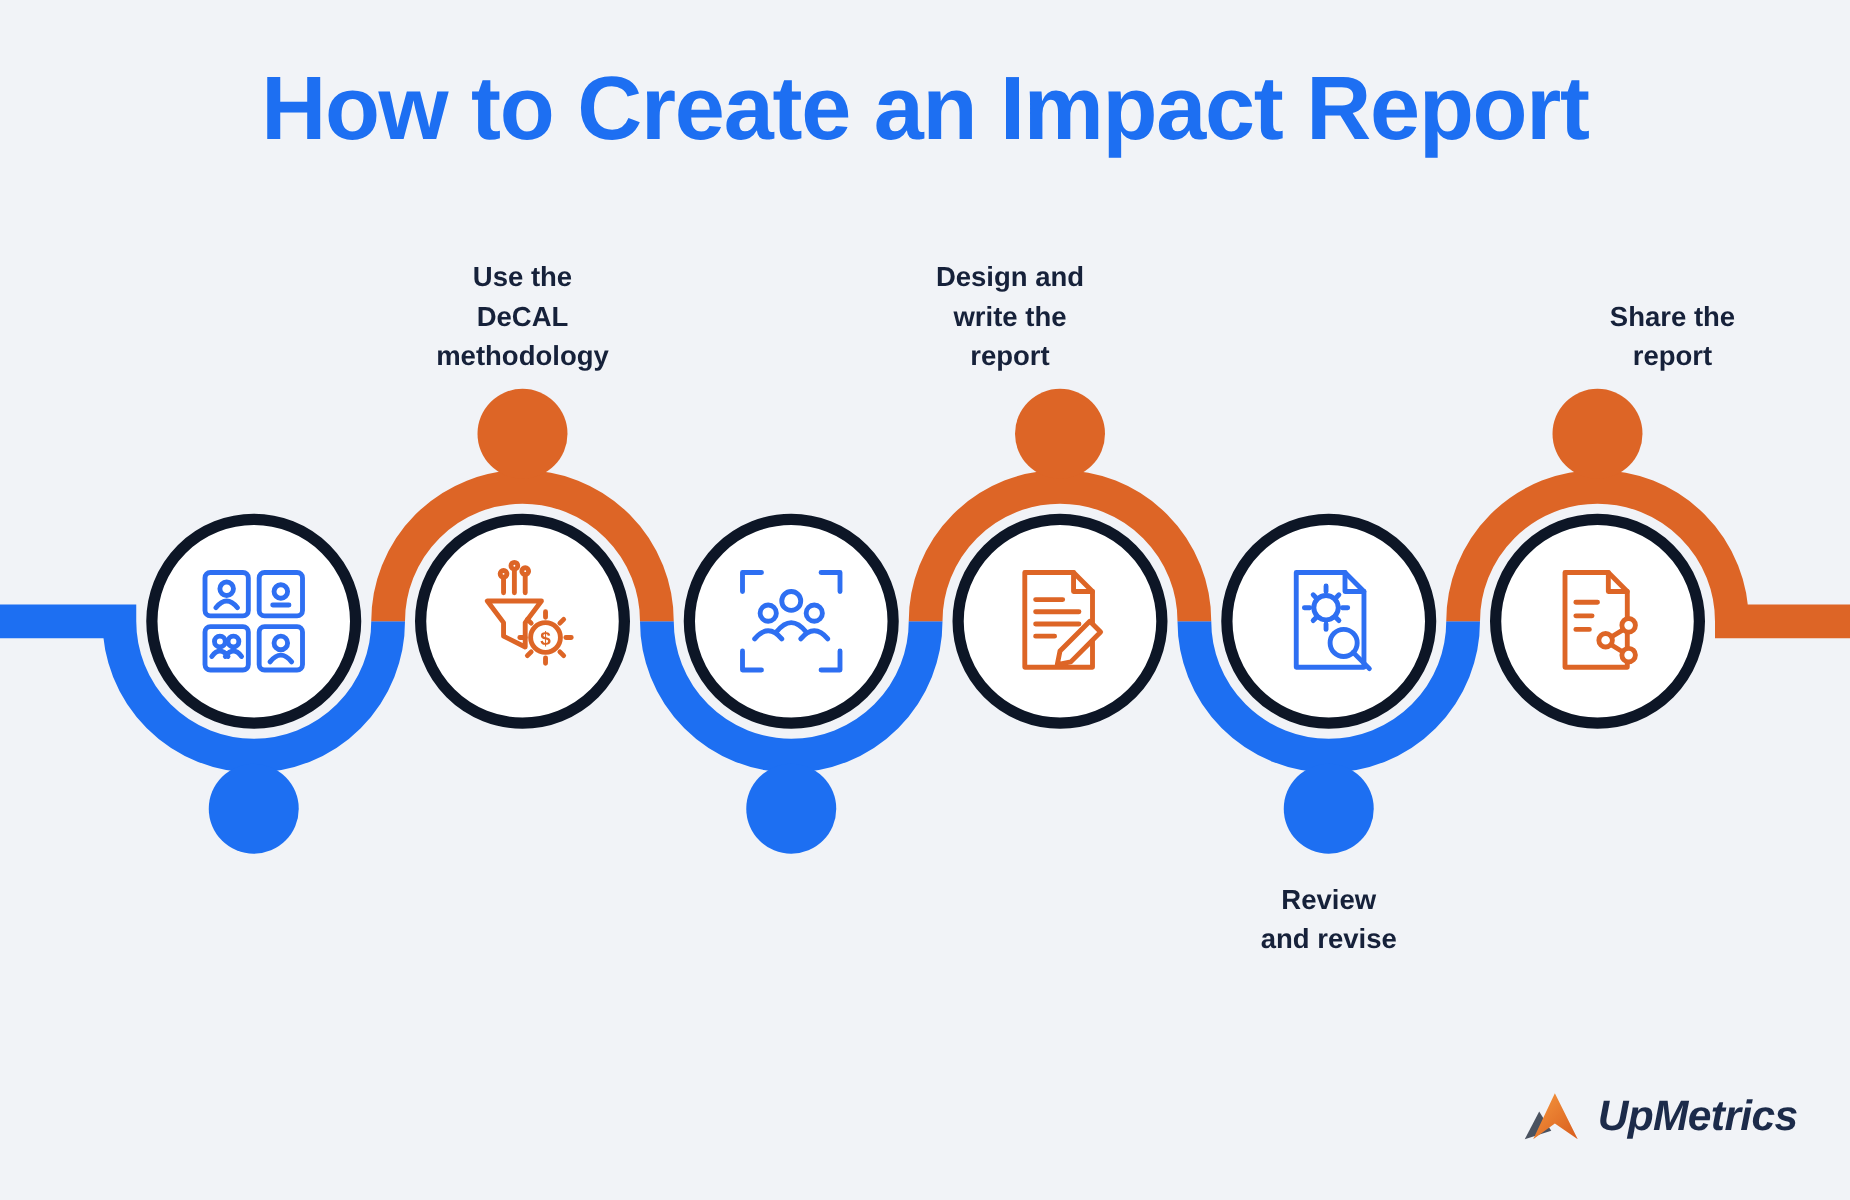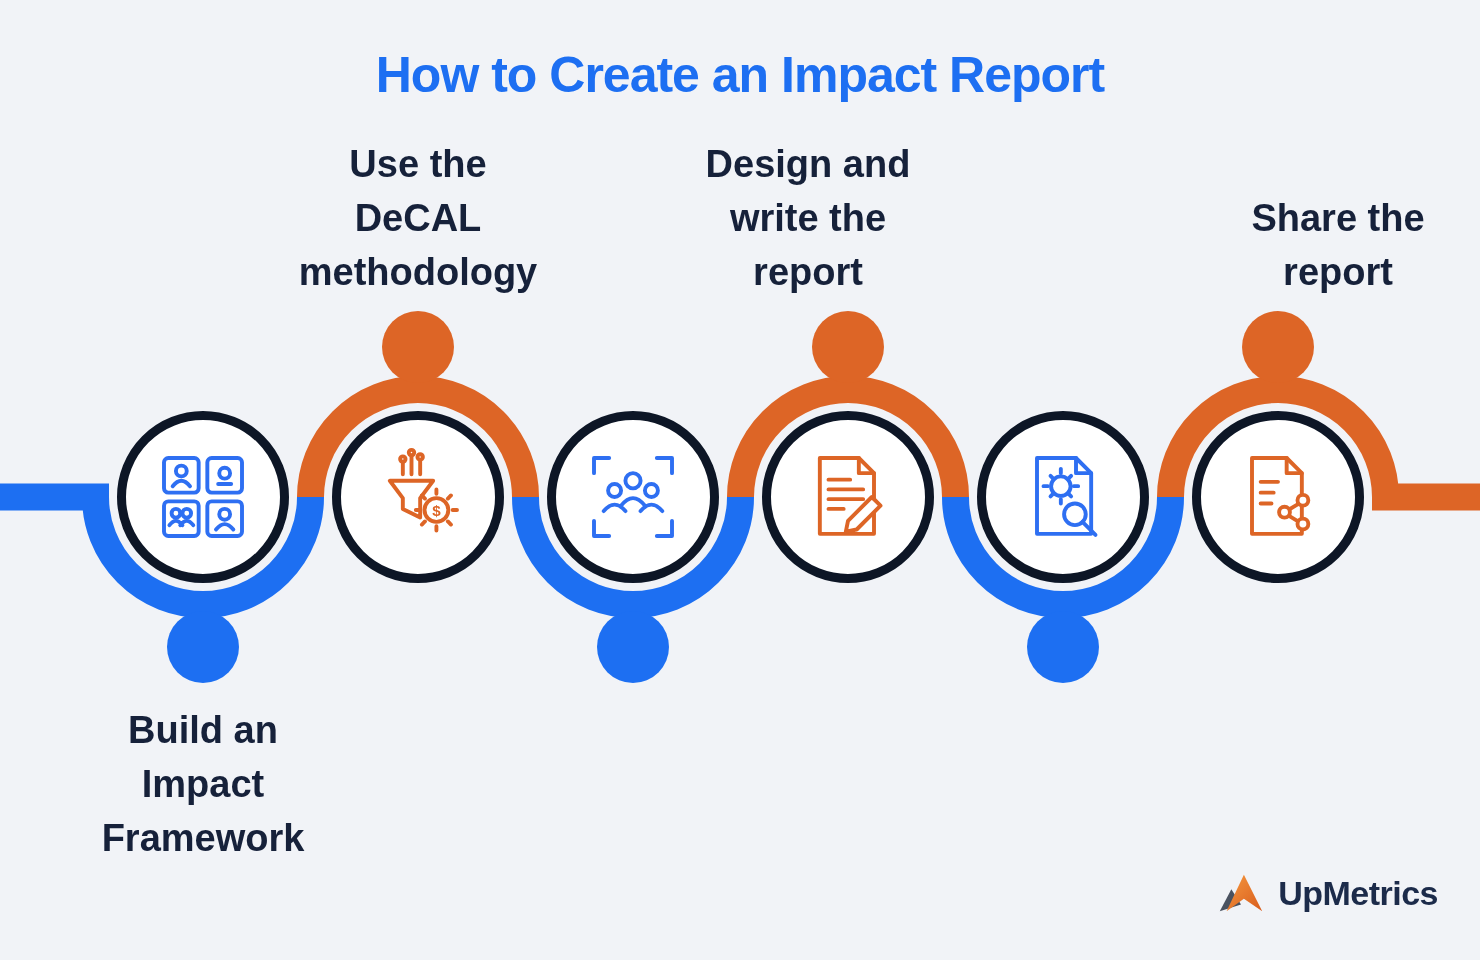--- a/index.html
+++ b/index.html
@@ -12,21 +12,21 @@
     overflow: hidden;
     font-family: "Liberation Sans", sans-serif;
     margin: 0 auto;
   }
   .title {
     position: absolute;
     top: 46px;
     left: 0;
     width: 100%;
     text-align: center;
-    font-size: 50px;
+    font-size: 72px;
     font-weight: 800;
     letter-spacing: -1px;
     color: #1d6ff2;
   }
   .ribbon {
     position: absolute;
     left: 0;
     top: 0;
   }
   .step-circle {
@@ -47,35 +47,36 @@
     width: 72px;
     height: 72px;
     border-radius: 50%;
   }
   .dot.blue { background: #1d6ff2; }
   .dot.orange { background: #dd6526; }
   .step-label {
     position: absolute;
     width: 320px;
     text-align: center;
-    font-size: 38px;
+    font-size: 22px;
     font-weight: 700;
     line-height: 1.42;
     color: #16213a;
     white-space: pre-line;
   }
   .label-below { top: 704px; }
   .label-above { bottom: 660px; }
   .logo {
     position: absolute;
     right: 42px;
     bottom: 40px;
     display: flex;
     align-items: center;
     gap: 10px;
+    font-style: italic;
   }
   .logo-text {
     font-size: 34px;
     font-weight: 800;
     color: #1c2b4a;
     letter-spacing: -0.5px;
   }
   .icon-blue { stroke: #2e6ff2; }
   .icon-orange { stroke: #dd6526; }
 </style>
@@ -172,29 +173,28 @@
       <path d="M24 12 H56 L70 26 V82 H24 Z"></path>
       <path d="M56 12 V26 H70"></path>
       <path d="M32 34 H48 M32 44 H44 M32 54 H42"></path>
       <path d="M57.5 60 L66.5 54.5 M57.5 65 L66.5 70.5"></path>
       <circle cx="54" cy="62" r="5" fill="#ffffff"></circle>
       <circle cx="71" cy="51" r="5" fill="#ffffff"></circle>
       <circle cx="71" cy="73" r="5" fill="#ffffff"></circle>
     </svg>
   </div>
 
-  <div class="step-label label-below" style="left:43px;">Build an
-Impact
-Framework</div>
   <div class="step-label label-above" style="left:258px;">Use the
 DeCAL
 methodology</div>
   <div class="step-label label-above" style="left:648px;">Design and
 write the
 report</div>
+  <div class="step-label label-below" style="left:903px;">Review
+and revise</div>
   <div class="step-label label-above" style="left:1178px;">Share the
 report</div>
 
   <div class="logo">
     <svg width="54" height="54" viewBox="0 0 56 56">
       <defs>
         <linearGradient id="lg" x1="0" y1="0" x2="1" y2="1">
           <stop offset="0" stop-color="#f6993f"></stop>
           <stop offset="1" stop-color="#d85c1d"></stop>
         </linearGradient>

